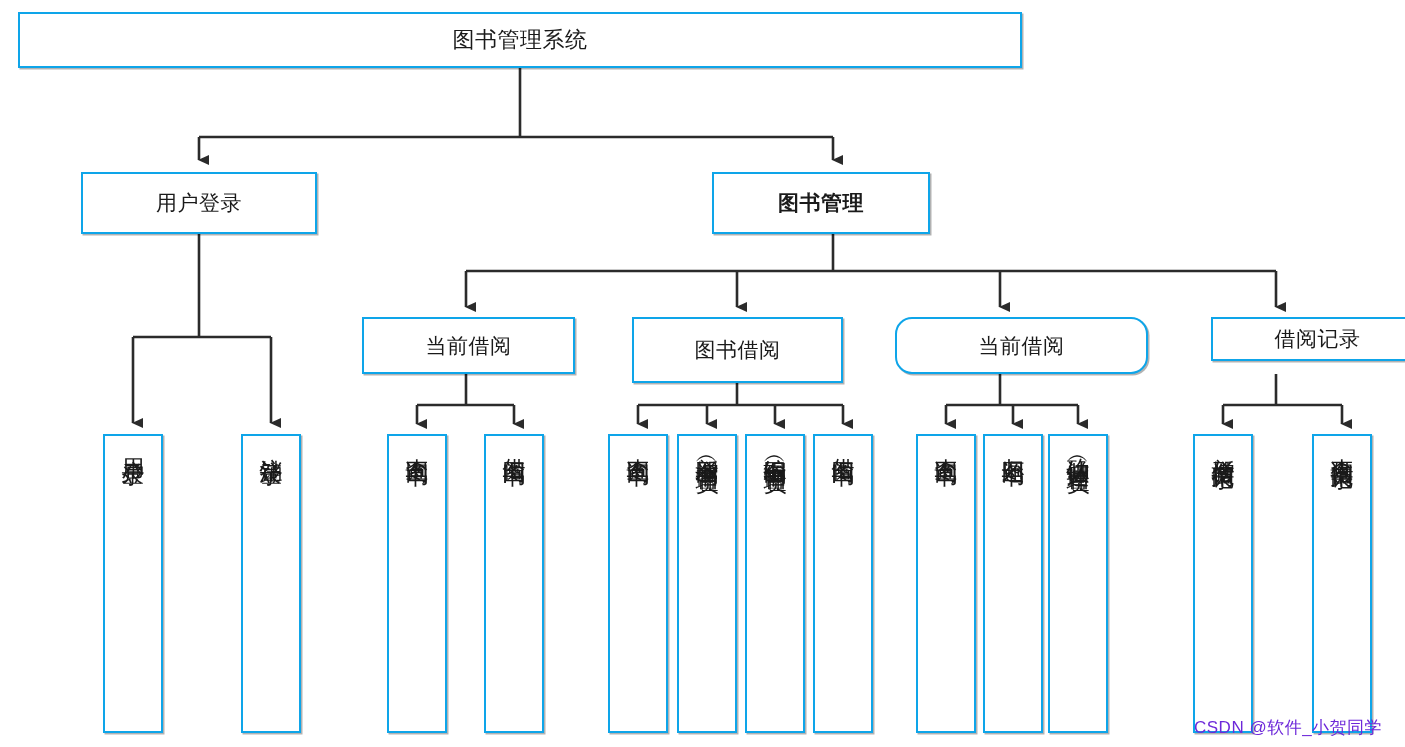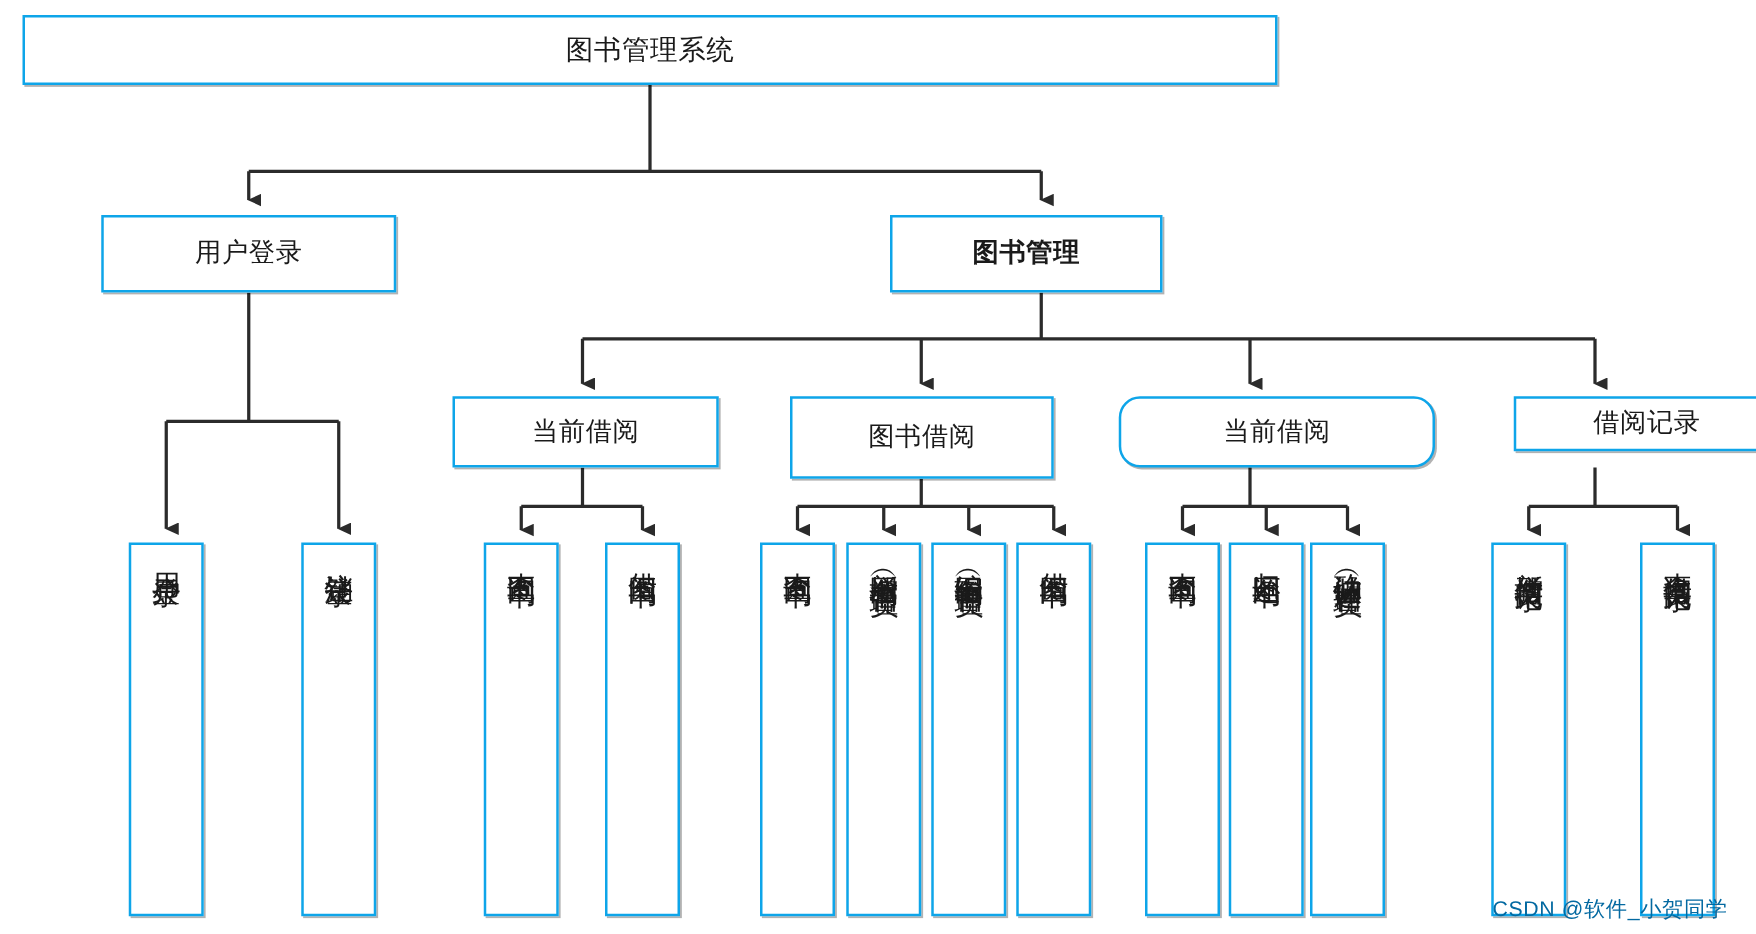--- a/index.html
+++ b/index.html
@@ -55,21 +55,21 @@
     writing-mode: vertical-rl;
     text-orientation: upright;
     font-size: 23px;
     line-height: 1.0;
     letter-spacing: 2px;
     white-space: nowrap;
     margin: 0 auto;
   }
   .watermark {
     position: absolute;
-    color: #0369a1;
+    color: #6d28d9;
     font-size: 17px;
     white-space: nowrap;
     letter-spacing: 0.5px;
   }
 </style>
 </head>
 <body>
 
 <div id="canvas">
 

